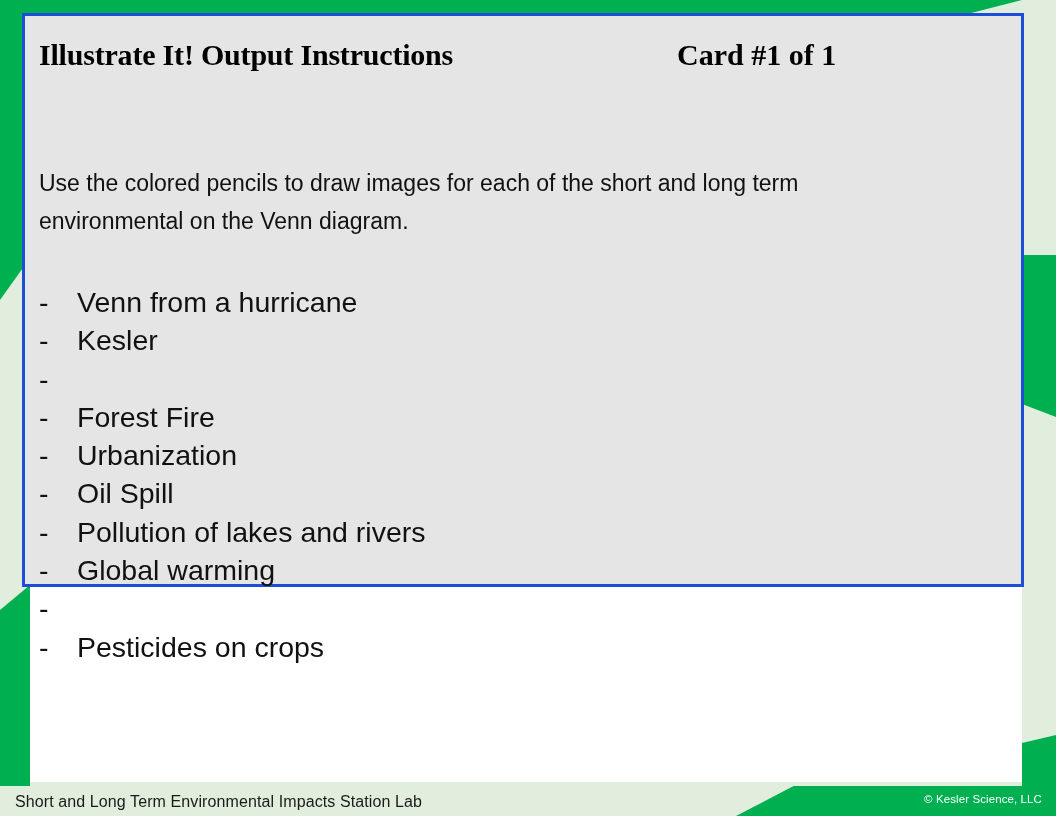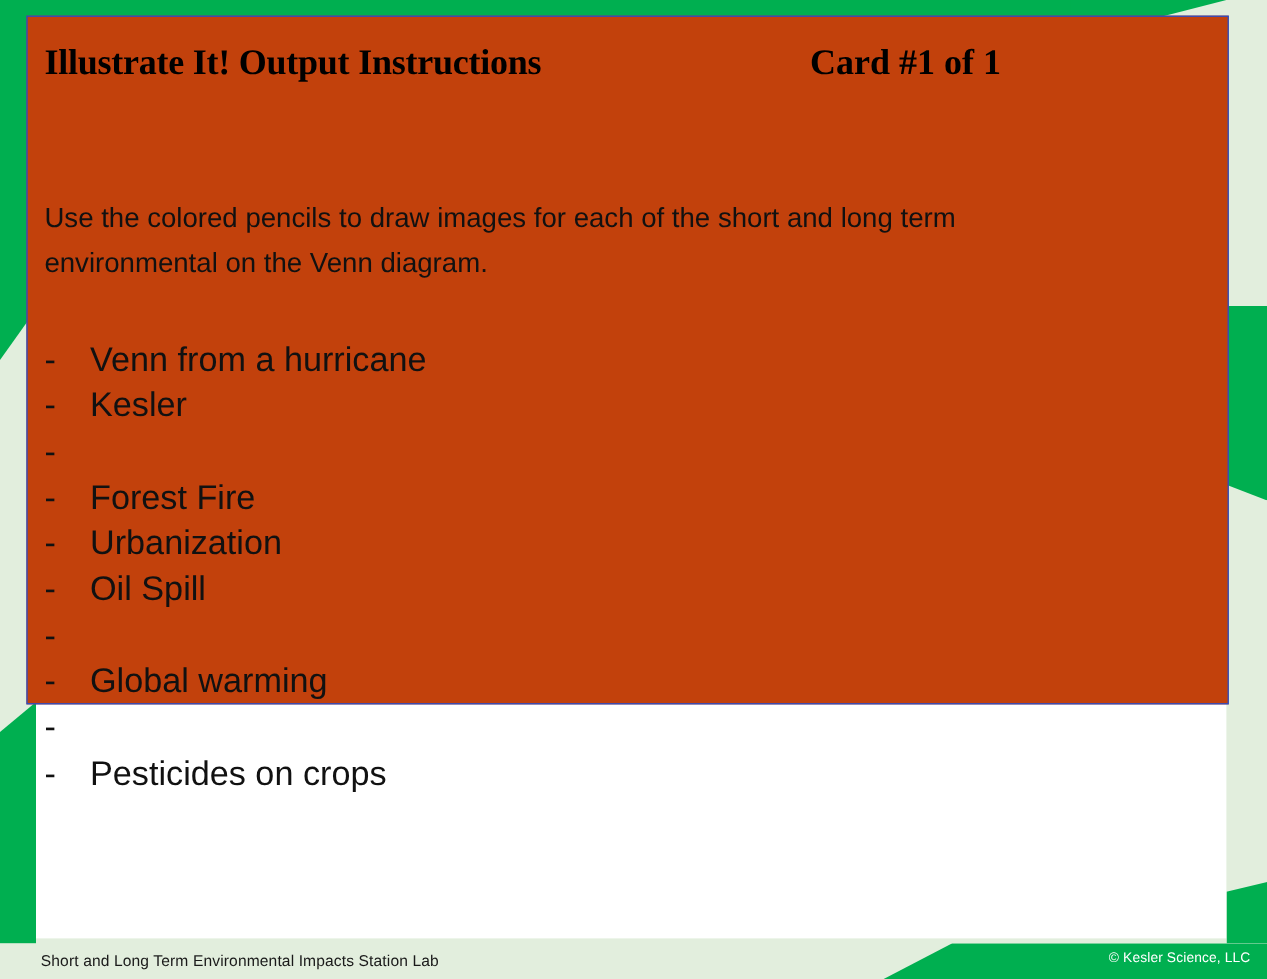--- a/index.html
+++ b/index.html
@@ -56,39 +56,39 @@
     width: 1056px; height: 30px;
     background: #e2eedd;
   }
   .footer-green {
     position: absolute; right: 0; top: 0;
     width: 320px; height: 30px;
     background: #00af50;
     clip-path: polygon(18% 0, 100% 0, 100% 100%, 0 100%);
   }
   .footer-left-text {
-    position: absolute; left: 34px; top: 7px;
-    font-size: 13px; color: #1a1a1a;
+    position: absolute; left: 15px; top: 7px;
+    font-size: 16px; color: #1a1a1a;
     letter-spacing: 0.1px;
     white-space: nowrap;
   }
   .footer-right-text {
     position: absolute; right: 14px; top: 7px;
     font-size: 11.5px; color: #ffffff;
     letter-spacing: 0.1px;
     white-space: nowrap;
   }
 
   
   .card {
     position: absolute;
     left: 22px; top: 13px;
     width: 1002px; height: 574px;
-    background: #c2410c;
-    border: 1px solid #1d4ed8;
+    background: #e5e5e5;
+    border: 3px solid #1d4ed8;
     box-sizing: border-box;
   }
 
   
   .header {
     position: absolute; left: 0; top: 0;
     width: 100%; height: 84px;
   }
   .title {
     position: absolute; left: 14px; top: 22px;
@@ -192,20 +192,21 @@
         <li>
           <span class="dash">-</span>
           <span class="label">Urbanization</span>
         </li>
         <li>
           <span class="dash">-</span>
           <span class="label">Oil Spill</span>
         </li>
         <li>
           <span class="dash">-</span>
+          <span class="label">Pollution of lakes and rivers</span>
         </li>
         <li>
           <span class="dash">-</span>
           <span class="label">Global warming</span>
         </li>
         <li>
           <span class="dash">-</span>
         </li>
         <li>
           <span class="dash">-</span>

